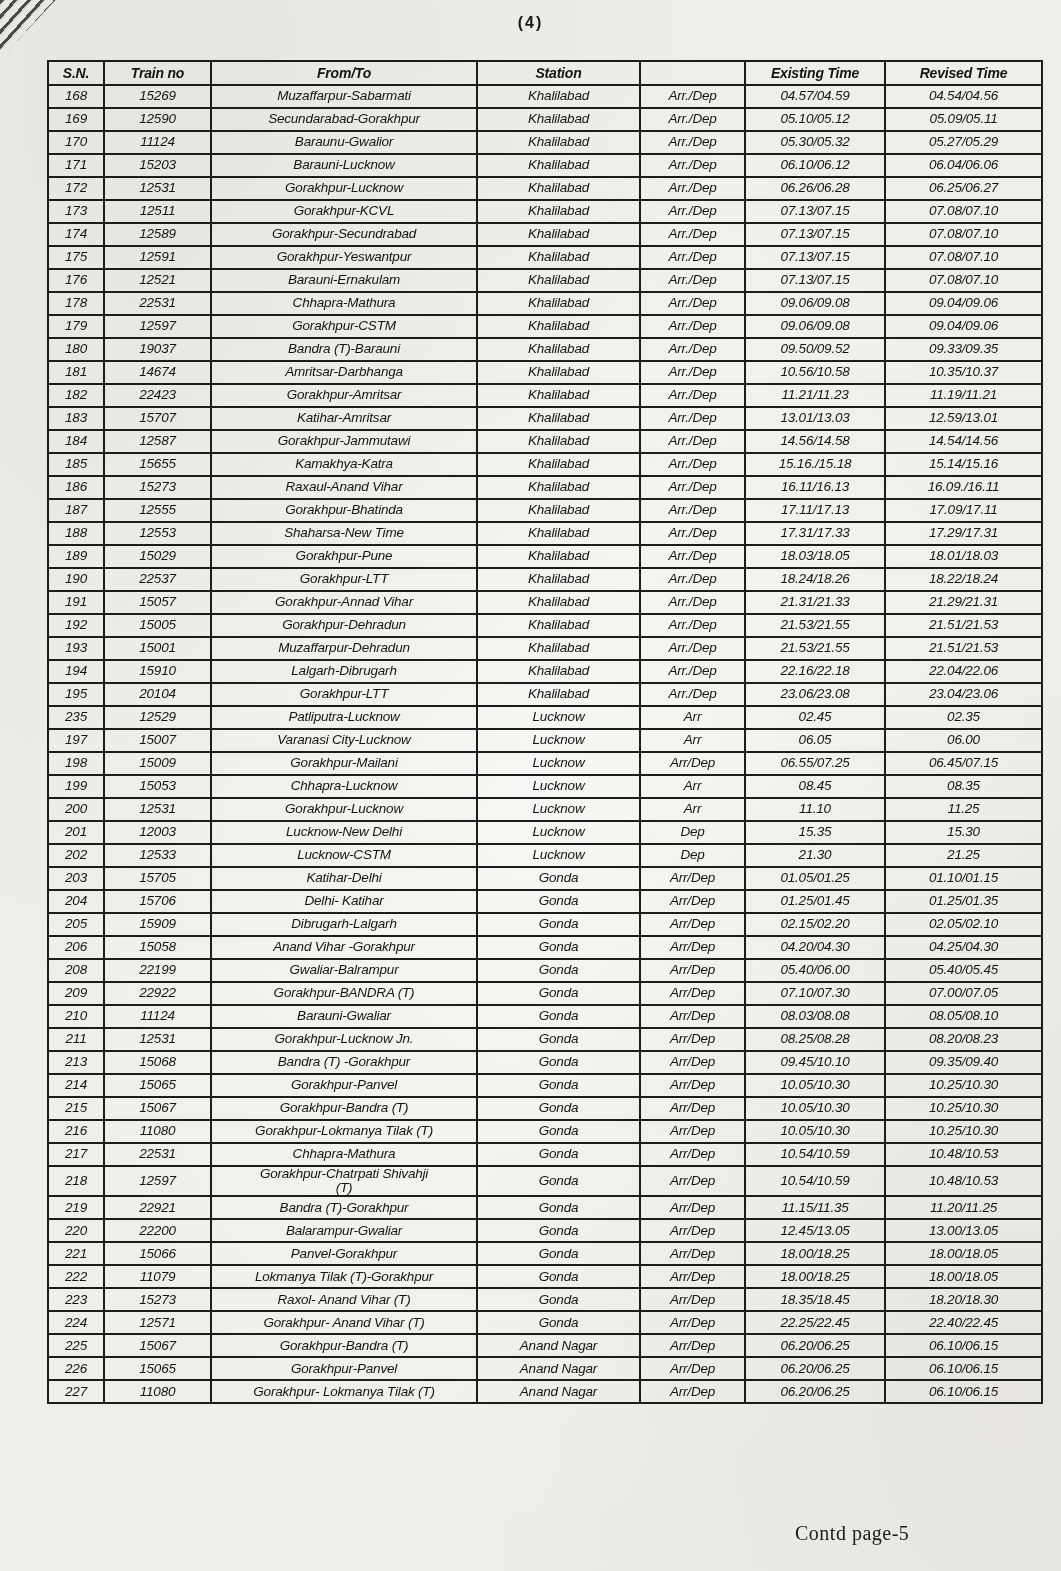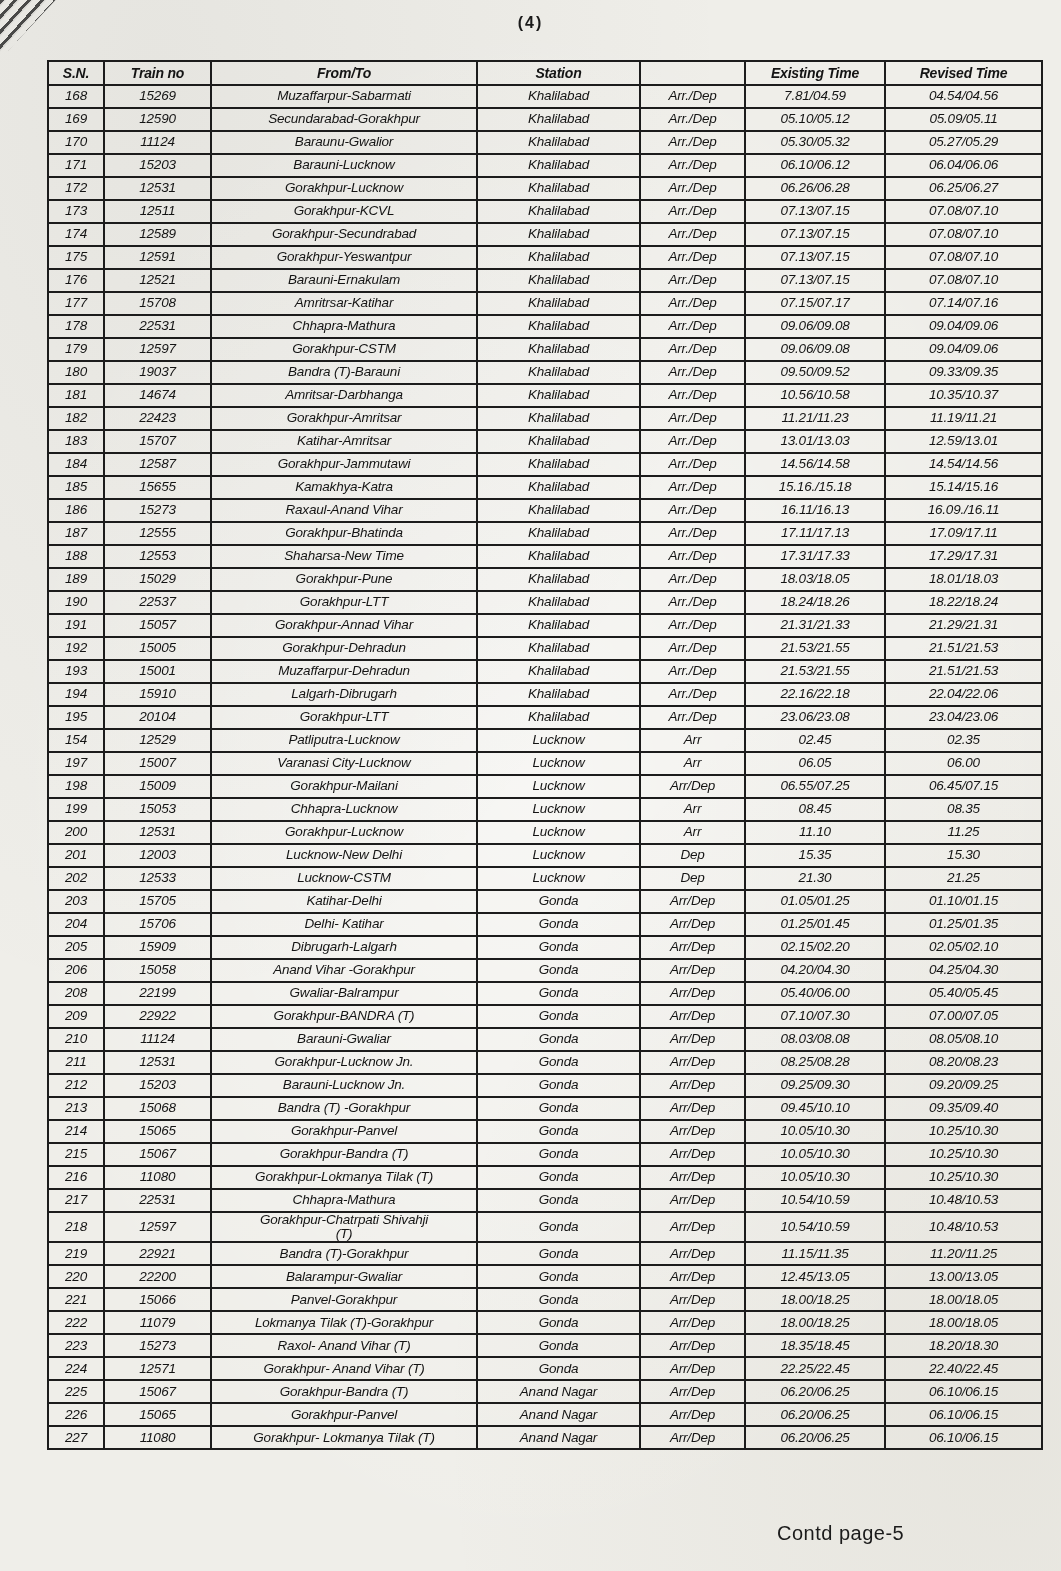--- a/index.html
+++ b/index.html
@@ -44,22 +44,22 @@
     color:#141414;
     letter-spacing:-0.2px;
     overflow:hidden;
     white-space:pre-line;
     font-weight:500;
   }
   table.timetable th {
     font-weight:bold; font-size:14px; height:22px;
   }
   .footer-note {
-    position:absolute; left:777px; top:1522px;
-    font-family:Liberation Sans, sans-serif;
+    position:absolute; left:795px; top:1522px;
+    font-family:Liberation Serif, serif;
     font-size:20px; color:#1b1b1b; letter-spacing:0.5px;
   }
 </style>
 </head>
 <body>
 
 <div class="page">
   <div class="corner-artifact"></div>
   <div class="page-number">(4)</div>
 
@@ -84,21 +84,21 @@
         <th>Revised Time</th>
       </tr>
     </thead>
     <tbody>
         <tr>
           <td>168</td>
           <td>15269</td>
           <td>Muzaffarpur-Sabarmati</td>
           <td>Khalilabad</td>
           <td>Arr./Dep</td>
-          <td>7.81/04.59</td>
+          <td>04.57/04.59</td>
           <td>04.54/04.56</td>
         </tr>
         <tr>
           <td>169</td>
           <td>12590</td>
           <td>Secundarabad-Gorakhpur</td>
           <td>Khalilabad</td>
           <td>Arr./Dep</td>
           <td>05.10/05.12</td>
           <td>05.09/05.11</td>
@@ -160,29 +160,20 @@
         <tr>
           <td>176</td>
           <td>12521</td>
           <td>Barauni-Ernakulam</td>
           <td>Khalilabad</td>
           <td>Arr./Dep</td>
           <td>07.13/07.15</td>
           <td>07.08/07.10</td>
         </tr>
         <tr>
-          <td>177</td>
-          <td>15708</td>
-          <td>Amritrsar-Katihar</td>
-          <td>Khalilabad</td>
-          <td>Arr./Dep</td>
-          <td>07.15/07.17</td>
-          <td>07.14/07.16</td>
-        </tr>
-        <tr>
           <td>178</td>
           <td>22531</td>
           <td>Chhapra-Mathura</td>
           <td>Khalilabad</td>
           <td>Arr./Dep</td>
           <td>09.06/09.08</td>
           <td>09.04/09.06</td>
         </tr>
         <tr>
           <td>179</td>
@@ -331,21 +322,21 @@
         <tr>
           <td>195</td>
           <td>20104</td>
           <td>Gorakhpur-LTT</td>
           <td>Khalilabad</td>
           <td>Arr./Dep</td>
           <td>23.06/23.08</td>
           <td>23.04/23.06</td>
         </tr>
         <tr>
-          <td>154</td>
+          <td>235</td>
           <td>12529</td>
           <td>Patliputra-Lucknow</td>
           <td>Lucknow</td>
           <td>Arr</td>
           <td>02.45</td>
           <td>02.35</td>
         </tr>
         <tr>
           <td>197</td>
           <td>15007</td>
@@ -466,29 +457,20 @@
         <tr>
           <td>211</td>
           <td>12531</td>
           <td>Gorakhpur-Lucknow Jn.</td>
           <td>Gonda</td>
           <td>Arr/Dep</td>
           <td>08.25/08.28</td>
           <td>08.20/08.23</td>
         </tr>
         <tr>
-          <td>212</td>
-          <td>15203</td>
-          <td>Barauni-Lucknow Jn.</td>
-          <td>Gonda</td>
-          <td>Arr/Dep</td>
-          <td>09.25/09.30</td>
-          <td>09.20/09.25</td>
-        </tr>
-        <tr>
           <td>213</td>
           <td>15068</td>
           <td>Bandra (T) -Gorakhpur</td>
           <td>Gonda</td>
           <td>Arr/Dep</td>
           <td>09.45/10.10</td>
           <td>09.35/09.40</td>
         </tr>
         <tr>
           <td>214</td>

